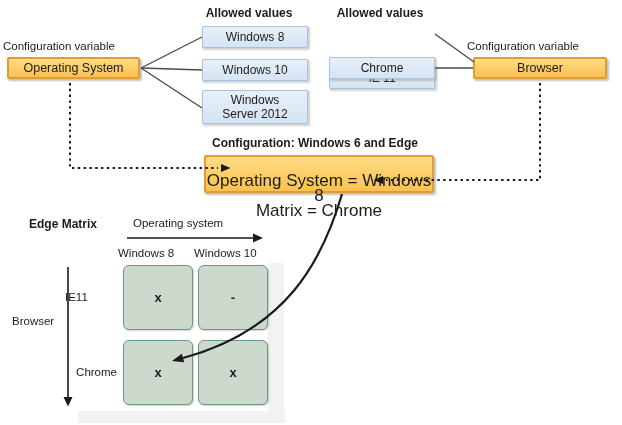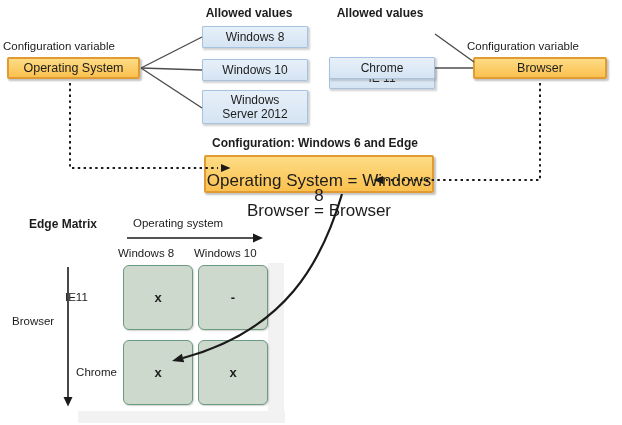--- a/index.html
+++ b/index.html
@@ -66,21 +66,21 @@
   <div class="abs hdr" style="left:320px;top:6px;width:120px;">Allowed values</div>
   <div class="abs vbox" style="left:329px;top:23px;margin-top:44px;">IE 11</div>
   <div class="abs vbox" style="left:329px;top:57px;">Chrome</div>
 
   <div class="abs lbl" style="left:467px;top:40px;width:140px;">Configuration variable</div>
   <div class="abs obox" style="left:473px;top:57px;width:134px;height:22px;">Browser</div>
 
   <div class="abs hdr" style="left:165px;top:136px;width:300px;">Configuration: Windows 6 and Edge</div>
   <div class="abs cfgbox" style="left:204px;top:155px;width:230px;height:38px;">
     <div>Operating System = Windows 8</div>
-    <div>Browser = Browser</div>
+    <div>Matrix = Chrome</div>
   </div>
 
   <div class="abs hdr" style="left:28px;top:217px;width:70px;">Edge Matrix</div>
   <div class="abs lbl" style="left:133px;top:217px;width:120px;">Operating system</div>
   <div class="abs lbl" style="left:12px;top:315px;width:56px;">Browser</div>
 
   <div class="abs lbl" style="left:118px;top:247px;width:78px;">Windows 8</div>
   <div class="abs lbl" style="left:194px;top:247px;width:78px;">Windows 10</div>
 
   <div class="abs lbl" style="left:65px;top:291px;width:50px;text-align:left;">IE11</div>

